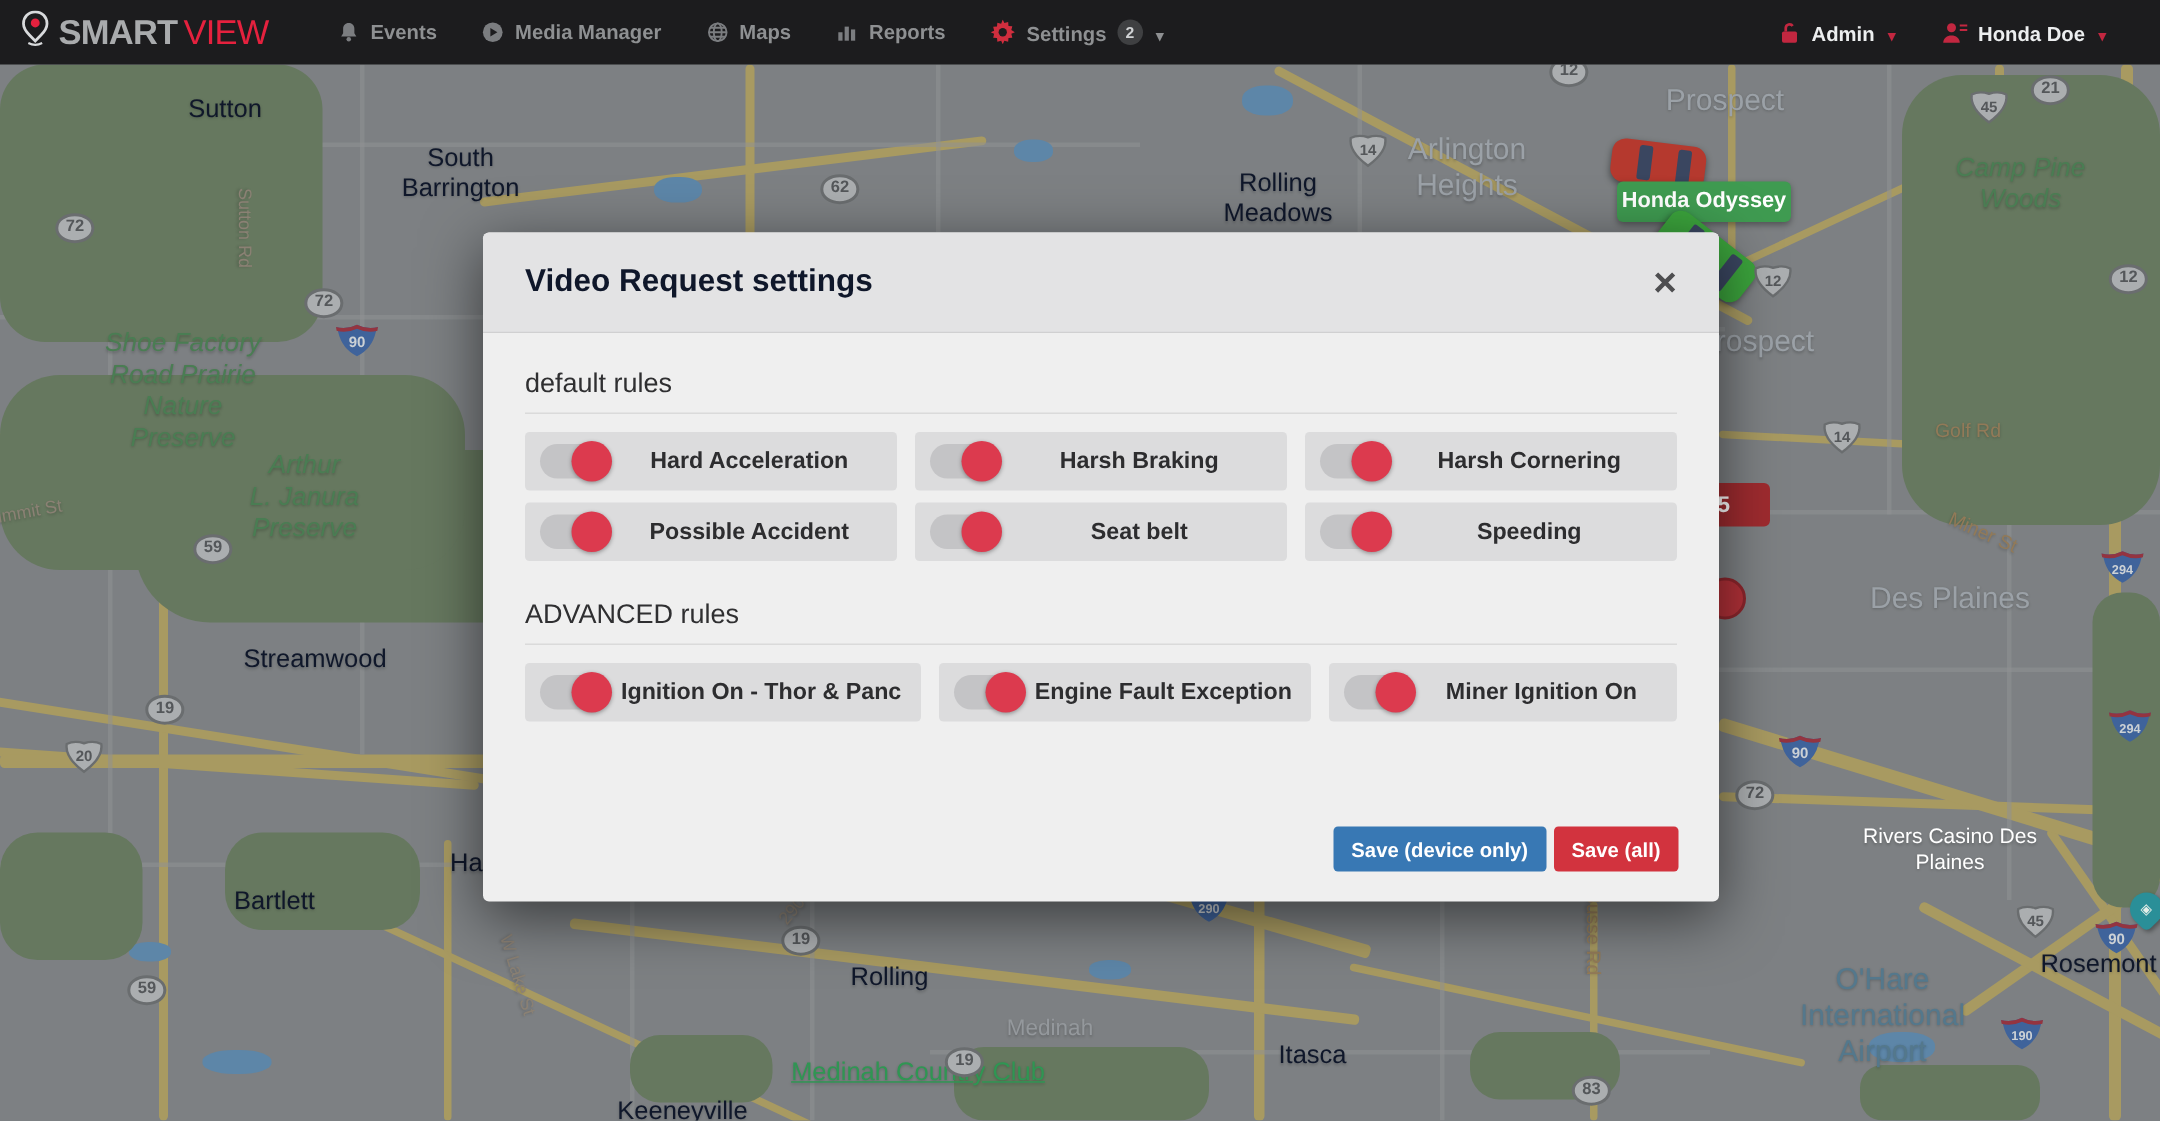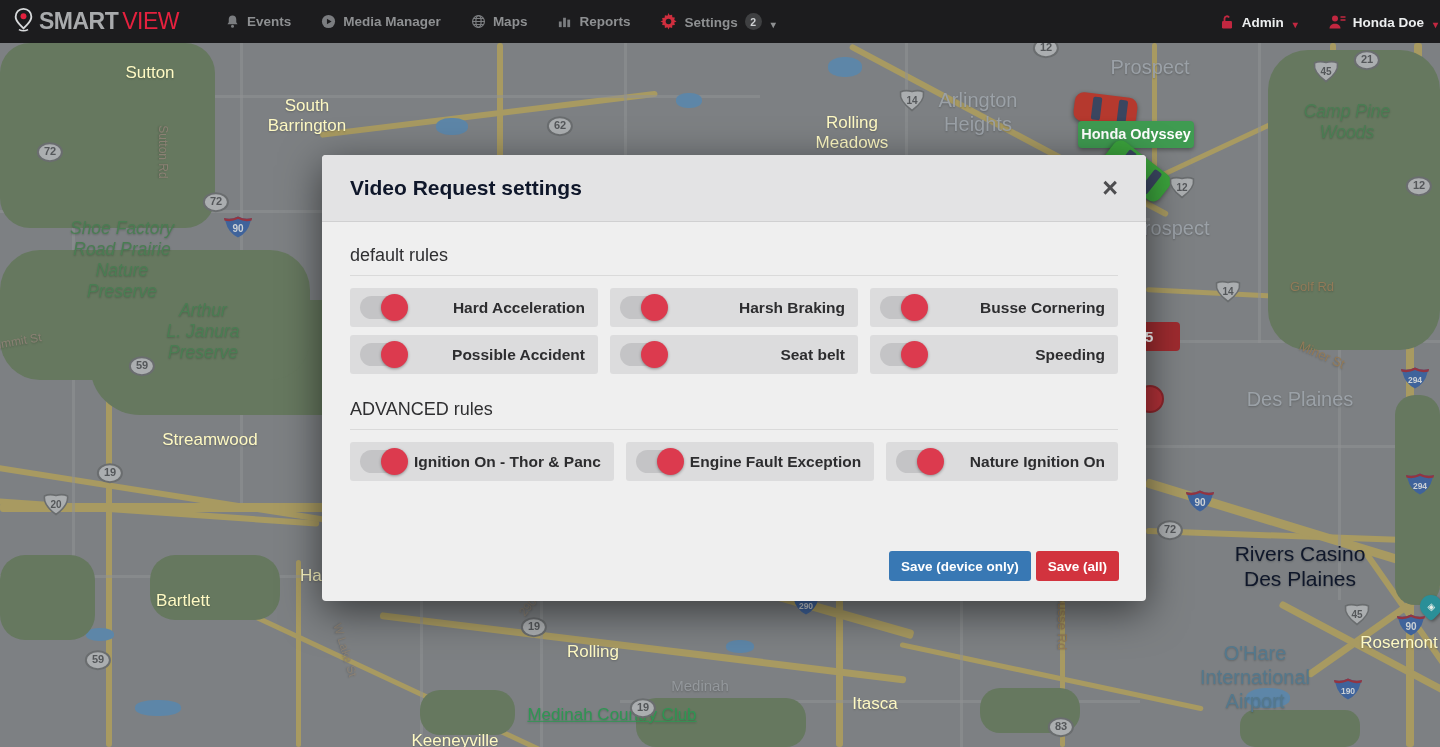--- a/index.html
+++ b/index.html
@@ -9,38 +9,38 @@
     display:flex;align-items:center;}
   .logo{display:flex;align-items:center;gap:6px;padding:0 18px 0 14px;cursor:pointer}
   .logo .smart{font-size:23px;font-weight:700;color:#a9abad;letter-spacing:-.5px}
   .logo .view{font-size:23px;font-weight:400;color:#e5213e;letter-spacing:-.5px;margin-left:-2px}
   .navitems{display:flex;align-items:center;gap:30px;margin-left:28px}
   .nitem{display:flex;align-items:flex-end;gap:7px;color:#8e9092;font-size:13.5px;font-weight:600;cursor:pointer}
   .nitem .ic{display:flex;line-height:0}
   .badge{background:#3f4042;color:#d0d2d4;border-radius:50%;width:17px;height:17px;font-size:10.5px;
     display:inline-flex;align-items:center;justify-content:center;font-weight:700}
   .caret{color:#8e9092;font-size:10px;margin-left:2px}
-  .navright{margin-left:auto;display:flex;align-items:center;gap:30px;padding-right:2px}
+  .navright{margin-left:auto;display:flex;align-items:center;gap:30px;padding-right:36px}
   .nitem.light{color:#eceeef}
   .nitem.light .caret{color:#c22740}
   
   #map{position:absolute;left:0;top:43px;width:1440px;height:704px;overflow:hidden;background:#7d8083;z-index:1}
   .park,.water,.yroad,.wroad{position:absolute}
   .park{background:#66785f}
   .water{background:#5d86a8}
   .yroad{background:#a89a61;transform-origin:0 50%;border-radius:3px}
   .wroad{background:#8f9194;opacity:.55}
   .lbl{position:absolute;transform:translate(-50%,-50%);white-space:pre-line;text-align:center;line-height:1.2;
     text-shadow:0 1px 2px rgba(0,0,0,.22)}
-  .city{font-size:17px;color:#fef9c3}
+  .city{font-size:17px;color:#0f172a}
   .city-lg{font-size:20px;color:#9ba1a7}
   .city-sm{font-size:15px;color:#94989c}
   .preserve{font-size:17.5px;color:#4a7d53;font-style:italic}
   .poi-green{font-size:17px;color:#2f9653}
-  .poi-teal{font-size:21px;color:#0f172a}
+  .poi-teal{font-size:14px;color:#ffffff}
   .airport{font-size:20px;color:#54788c}
   .road{font-size:12px;color:#8b8174}
   .road-brown{font-size:13px;color:#927a58}
   .sh-oval{position:absolute;transform:translate(-50%,-50%);background:#abaeb0;border:2px solid #6a6d6f;
     border-radius:50%;font-size:11px;font-weight:700;color:#54575a;padding:1px 5px;line-height:1.25}
   .sh-svg{position:absolute;transform:translate(-50%,-50%);line-height:0}
   .car{position:absolute;border-radius:9px;box-shadow:0 2px 5px rgba(0,0,0,.45)}
   .car .win{position:absolute;top:3px;width:9px;background:#3a4660;border-radius:2px}
   .vbadge{position:absolute;background:#3f9b51;color:#fff;font-size:14.5px;font-weight:600;text-align:center;
     border-radius:4px;box-shadow:0 2px 4px rgba(0,0,0,.35)}
@@ -58,21 +58,21 @@
   .modal-body{padding:0 28px}
   .sec-h{font-size:18px;color:#2f2f31;padding-bottom:9px;border-bottom:1px solid #dadada}
   .sec-h.first{margin-top:23px;font-weight:400}
   .sec-h.adv{margin-top:25px;font-weight:400}
   .tiles{display:grid;grid-template-columns:repeat(3,1fr);gap:8px 12px;margin-top:12px}
   .tile{background:#dcdcdd;border-radius:3px;height:39px;display:flex;align-items:center;
     padding:0 13px 0 10px;box-sizing:border-box;cursor:pointer}
   .switch{width:46px;height:23px;background:#c4c4c6;border-radius:12px;position:relative;flex:0 0 auto}
   .knob{position:absolute;right:-2px;top:-2px;width:27px;height:27px;border-radius:50%;background:#dc3a4e;
     box-shadow:0 1px 3px rgba(0,0,0,.35)}
-  .tlab{flex:1;text-align:right;font-size:15.5px;font-weight:700;color:#2d2d2f;white-space:nowrap;
+  .tlab{flex:1;text-align:center;font-size:15.5px;font-weight:700;color:#2d2d2f;white-space:nowrap;
     overflow:hidden;margin-left:8px}
   .modal-foot{position:absolute;right:27px;top:396px;display:flex;gap:5px}
   .btn{border:none;border-radius:3px;color:#fff;font-size:13.5px;font-weight:700;padding:0 12px;height:30px;
     cursor:pointer;font-family:"Liberation Sans",sans-serif}
   .btn.blue{background:#3878b4}
   .btn.red{background:#d2333e}
 </style>
 </head>
 <body>
 
@@ -381,21 +381,21 @@
       <div class="tile">
         <span class="switch">
             <span class="knob"></span>
           </span>
         <span class="tlab">Harsh Braking</span>
       </div>
       <div class="tile">
         <span class="switch">
             <span class="knob"></span>
           </span>
-        <span class="tlab">Busse Cornering</span>
+        <span class="tlab">Harsh Cornering</span>
       </div>
       <div class="tile">
         <span class="switch">
             <span class="knob"></span>
           </span>
         <span class="tlab">Possible Accident</span>
       </div>
       <div class="tile">
         <span class="switch">
             <span class="knob"></span>
@@ -420,21 +420,21 @@
       <div class="tile">
         <span class="switch">
             <span class="knob"></span>
           </span>
         <span class="tlab">Engine Fault Exception</span>
       </div>
       <div class="tile">
         <span class="switch">
             <span class="knob"></span>
           </span>
-        <span class="tlab">Nature Ignition On</span>
+        <span class="tlab">Miner Ignition On</span>
       </div>
     </div>
   </div>
   <div class="modal-foot">
     <button class="btn blue">Save (device only)</button>
     <button class="btn red">Save (all)</button>
   </div>
 </div>
 
 </body></html>

